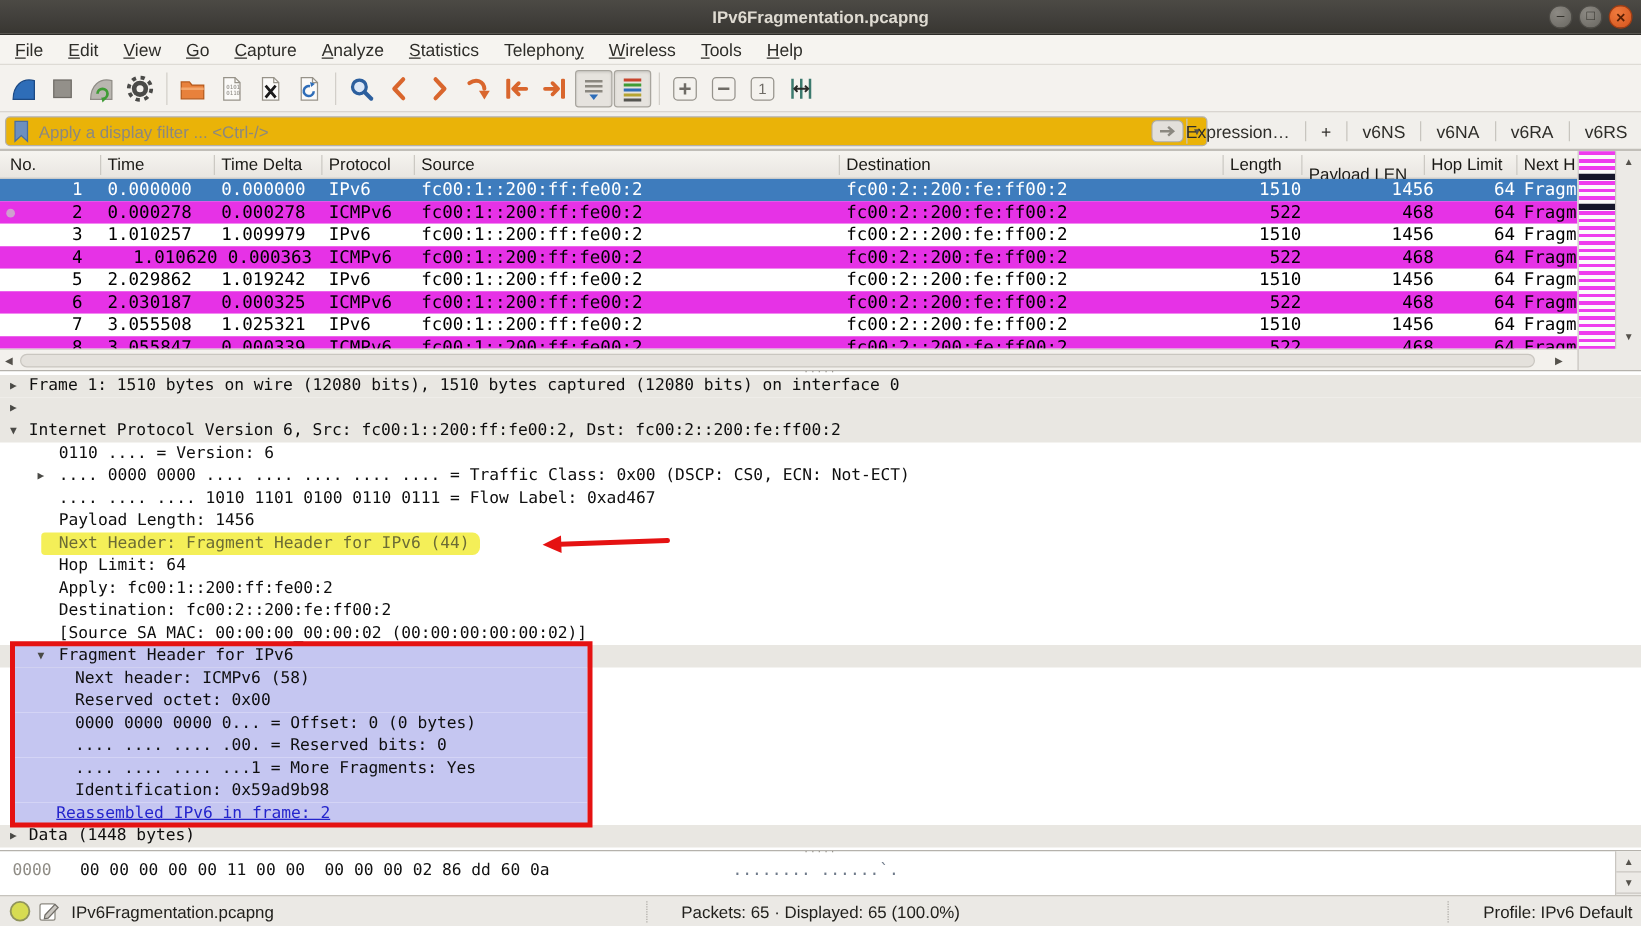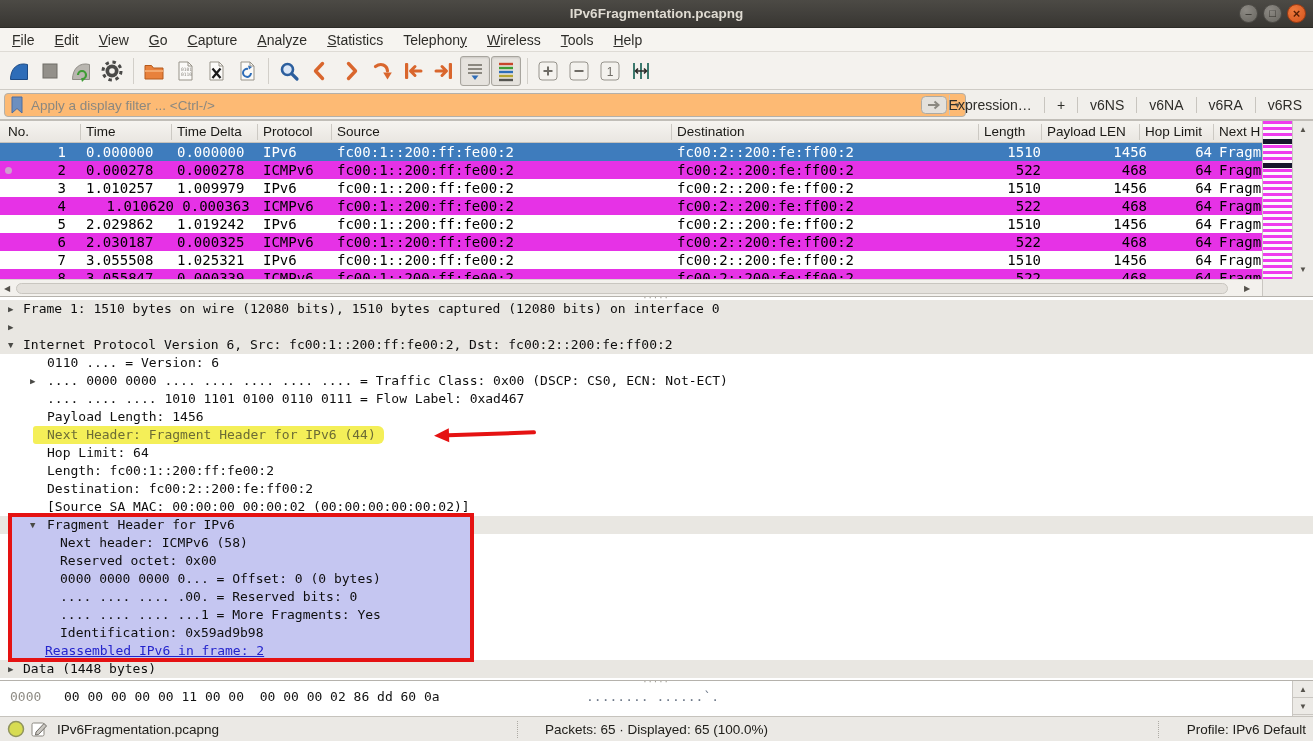--- a/index.html
+++ b/index.html
@@ -30,21 +30,21 @@
   .tool-btn { width:30px; height:30px; display:flex; align-items:center; justify-content:center;
     border:1px solid transparent; border-radius:3px; margin-right:1px; }
   .tool-btn.pressed { background:#e6e3de; border-color:#a8a59e; box-shadow:inset 0 1px 2px rgba(0,0,0,.12); }
   .tool-icon { width:24px; height:24px; display:block; }
   .tool-icon svg { width:24px; height:24px; display:block; }
   .tool-sep { width:1px; height:26px; background:#d2cfc9; margin:0 5px; }
 
   
   .filterbar { position:absolute; left:0; top:90px; width:100%; height:30px; background:#f1efeb;
     border-bottom:1px solid #c1beb8; }
-  .filter-box { position:absolute; left:4px; top:3px; width:962px; height:24px; background:#fdba74;
+  .filter-box { position:absolute; left:4px; top:3px; width:962px; height:24px; background:#eab308;
     border:1px solid #b3b0aa; border-radius:4px; display:flex; align-items:center; }
   .bookmark { width:16px; height:20px; margin-left:4px; flex:none; }
   .filter-input { flex:1; border:none; outline:none; font-size:13.5px; color:#3a3936; padding-left:6px;
     background:transparent; font-family:"Liberation Sans",sans-serif; }
   .filter-input::placeholder { color:#8b8880; }
   .apply-btn { width:26px; height:18px; flex:none; margin-right:2px; }
   .caret-btn { width:16px; height:20px; flex:none; border-left:1px solid #c6c3bd; display:flex;
     align-items:center; justify-content:center; color:#55524c; font-size:8px; }
   .filter-shortcuts { position:absolute; right:8px; top:3px; height:24px; display:flex; align-items:center; gap:9px; }
   .filter-btn { font-size:14px; color:#2e2d29; padding:1px 3px; }
@@ -361,21 +361,21 @@
         <div class="pl-hcell" style="left: 177px; width: 78px;">Time Delta</div>
         <div class="pl-hsep" style="left: 171px;"></div>
         <div class="pl-hcell" style="left: 263px; width: 66px;">Protocol</div>
         <div class="pl-hsep" style="left: 257px;"></div>
         <div class="pl-hcell" style="left: 337px; width: 328px;">Source</div>
         <div class="pl-hsep" style="left: 331px;"></div>
         <div class="pl-hcell" style="left: 677px; width: 298px;">Destination</div>
         <div class="pl-hsep" style="left: 671px;"></div>
         <div class="pl-hcell" style="left: 984px; width: 57px;">Length</div>
         <div class="pl-hsep" style="left: 978px;"></div>
-        <div class="pl-hcell" style="left: 1047px; width: 100px;">Payload LEN</div>
+        <div class="pl-hcell" style="left: 1047px; width: 100px; margin-top: 8px;">Payload LEN</div>
         <div class="pl-hsep" style="left: 1041px;"></div>
         <div class="pl-hcell" style="left: 1145px; width: 67px;">Hop Limit</div>
         <div class="pl-hsep" style="left: 1139px;"></div>
         <div class="pl-hcell" style="left: 1219px; width: 42px;">Next H</div>
         <div class="pl-hsep" style="left: 1213px;"></div>
       </div>
     <div class="pl-rows">
         <div class="pl-row selected" style="top: 0px;">
           <span class="pl-cell" style="left: 8px; width: 58px; text-align: right;">1</span>
           <span class="pl-cell" style="left: 86px; width: 88px; text-align: left;">0.000000</span>
@@ -517,21 +517,21 @@
         <div class="dt-line" style="top: 111px;">
           <span class="dt-text" style="left: 47px;">Payload Length: 1456</span>
         </div>
         <div class="dt-line" style="top: 129px;">
           <span class="dt-text hl-yellow" style="left: 47px;">Next Header: Fragment Header for IPv6 (44)</span>
         </div>
         <div class="dt-line" style="top: 147px; padding-left: 19px;">
           <span class="dt-text" style="left: 47px;">Hop Limit: 64</span>
         </div>
         <div class="dt-line" style="top: 165px;">
-          <span class="dt-text" style="left: 47px;">Length: fc00:1::200:ff:fe00:2</span>
+          <span class="dt-text" style="left: 47px;">Apply: fc00:1::200:ff:fe00:2</span>
         </div>
         <div class="dt-line" style="top: 183px;">
           <span class="dt-text" style="left: 47px;">Destination: fc00:2::200:fe:ff00:2</span>
         </div>
         <div class="dt-line" style="top: 201px;">
           <span class="dt-text" style="left: 47px;">[Source SA MAC: 00:00:00_00:00:02 (00:00:00:00:00:02)]</span>
         </div>
         <div class="dt-line bg-gray lav" style="top: 219px;">
           <span class="dt-arrow" style="left: 30px;">▼</span>
           <span class="dt-text" style="left: 47px;">Fragment Header for IPv6</span>

